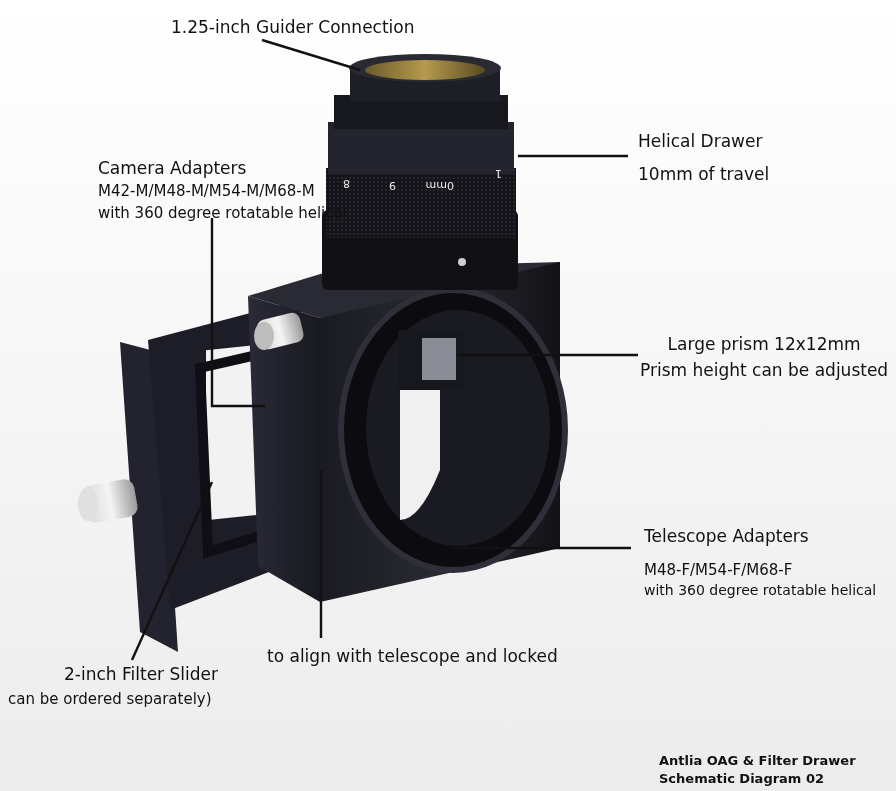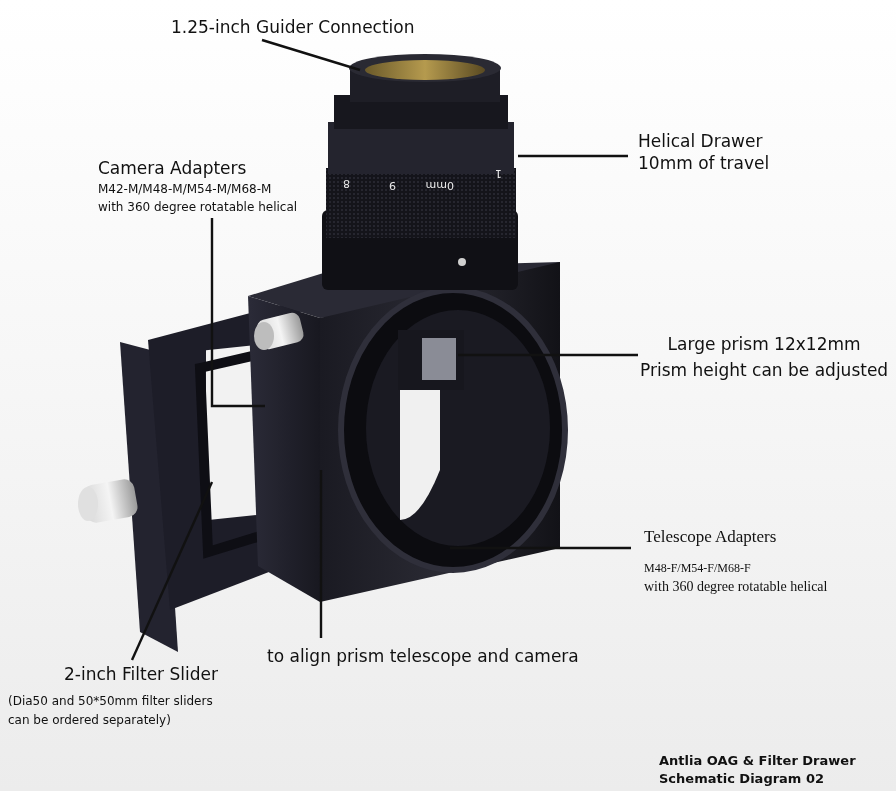--- a/index.html
+++ b/index.html
@@ -4,21 +4,21 @@
 <style>
   html, body { margin: 0; padding: 0; }
   body {
     width: 896px; height: 791px; position: relative; overflow: hidden;
     background: linear-gradient(180deg, #ffffff 0%, #f7f7f7 45%, #ececec 100%);
     font-family: "DejaVu Sans", "Liberation Sans", sans-serif;
     color: #111;
   }
   .label { position: absolute; white-space: nowrap; line-height: 1.28; }
   .title-lg { font-size: 17px; }
-  .sub { font-size: 12px; }
+  .sub { font-size: 15px; }
   .sub-sm { font-size: 14px; }
   .footer { font-size: 13px; font-weight: bold; line-height: 1.35; }
   svg.art { position: absolute; left: 0; top: 0; }
 </style>
 </head>
 <body>
 
 <svg class="art" width="896" height="791" viewBox="0 0 896 791">
   <defs>
     <linearGradient id="metal" x1="0" x2="1">
@@ -98,46 +98,45 @@
     <line x1="132" y1="660" x2="212" y2="482"></line>
   </g>
 </svg>
 
 <div class="label title-lg" style="left:143px; top:17px;margin-left:28px;">
   <span>1.25-inch Guider Connection</span>
 </div>
 
 <div class="label title-lg" style="left:638px; top:131px;">
   <div>Helical Drawer</div>
-  <div style="margin-top:0">10mm of travel</div>
+  <div style="margin-top:11px">10mm of travel</div>
 </div>
 
 <div class="label" style="left:54px; top:158px;margin-left:44px;">
   <div class="title-lg">Camera Adapters</div>
   <div class="sub" style="margin-top:2px">M42-M/M48-M/M54-M/M68-M</div>
   <div class="sub" style="margin-top:3px">with 360 degree rotatable helical</div>
 </div>
 
 <div class="label title-lg" style="left:640px; top:334px;text-align:center;">
   <div>Large prism 12x12mm</div>
   <div style="margin-top:4px">Prism height can be adjusted</div>
 </div>
 
-<div class="label" style="left:644px; top:526px;font-family:Liberation Serif, serif;">
+<div class="label" style="left:644px; top:526px;">
   <div class="title-lg">Telescope Adapters</div>
   <div class="sub" style="margin-top:13px">M48-F/M54-F/M68-F</div>
   <div class="sub-sm" style="margin-top:2px">with 360 degree rotatable helical</div>
 </div>
 
 <div class="label title-lg" style="left:267px; top:642px;">
-  <div style="margin-top:4px">to align prism telescope and camera</div>
+  <div style="margin-top:4px">to align with telescope and locked</div>
 </div>
 
 <div class="label" style="left:8px; top:664px;">
   <div class="title-lg" style="padding-left:56px">2-inch Filter Slider</div>
-  <div class="sub" style="margin-top:8px">(Dia50 and 50*50mm filter sliders</div>
   <div class="sub" style="margin-top:4px">can be ordered separately)</div>
 </div>
 
 <div class="label footer" style="left:659px; top:752px;">
   <div>Antlia OAG &amp; Filter Drawer</div>
   <div>Schematic Diagram 02</div>
 </div>
 
 </body></html>

